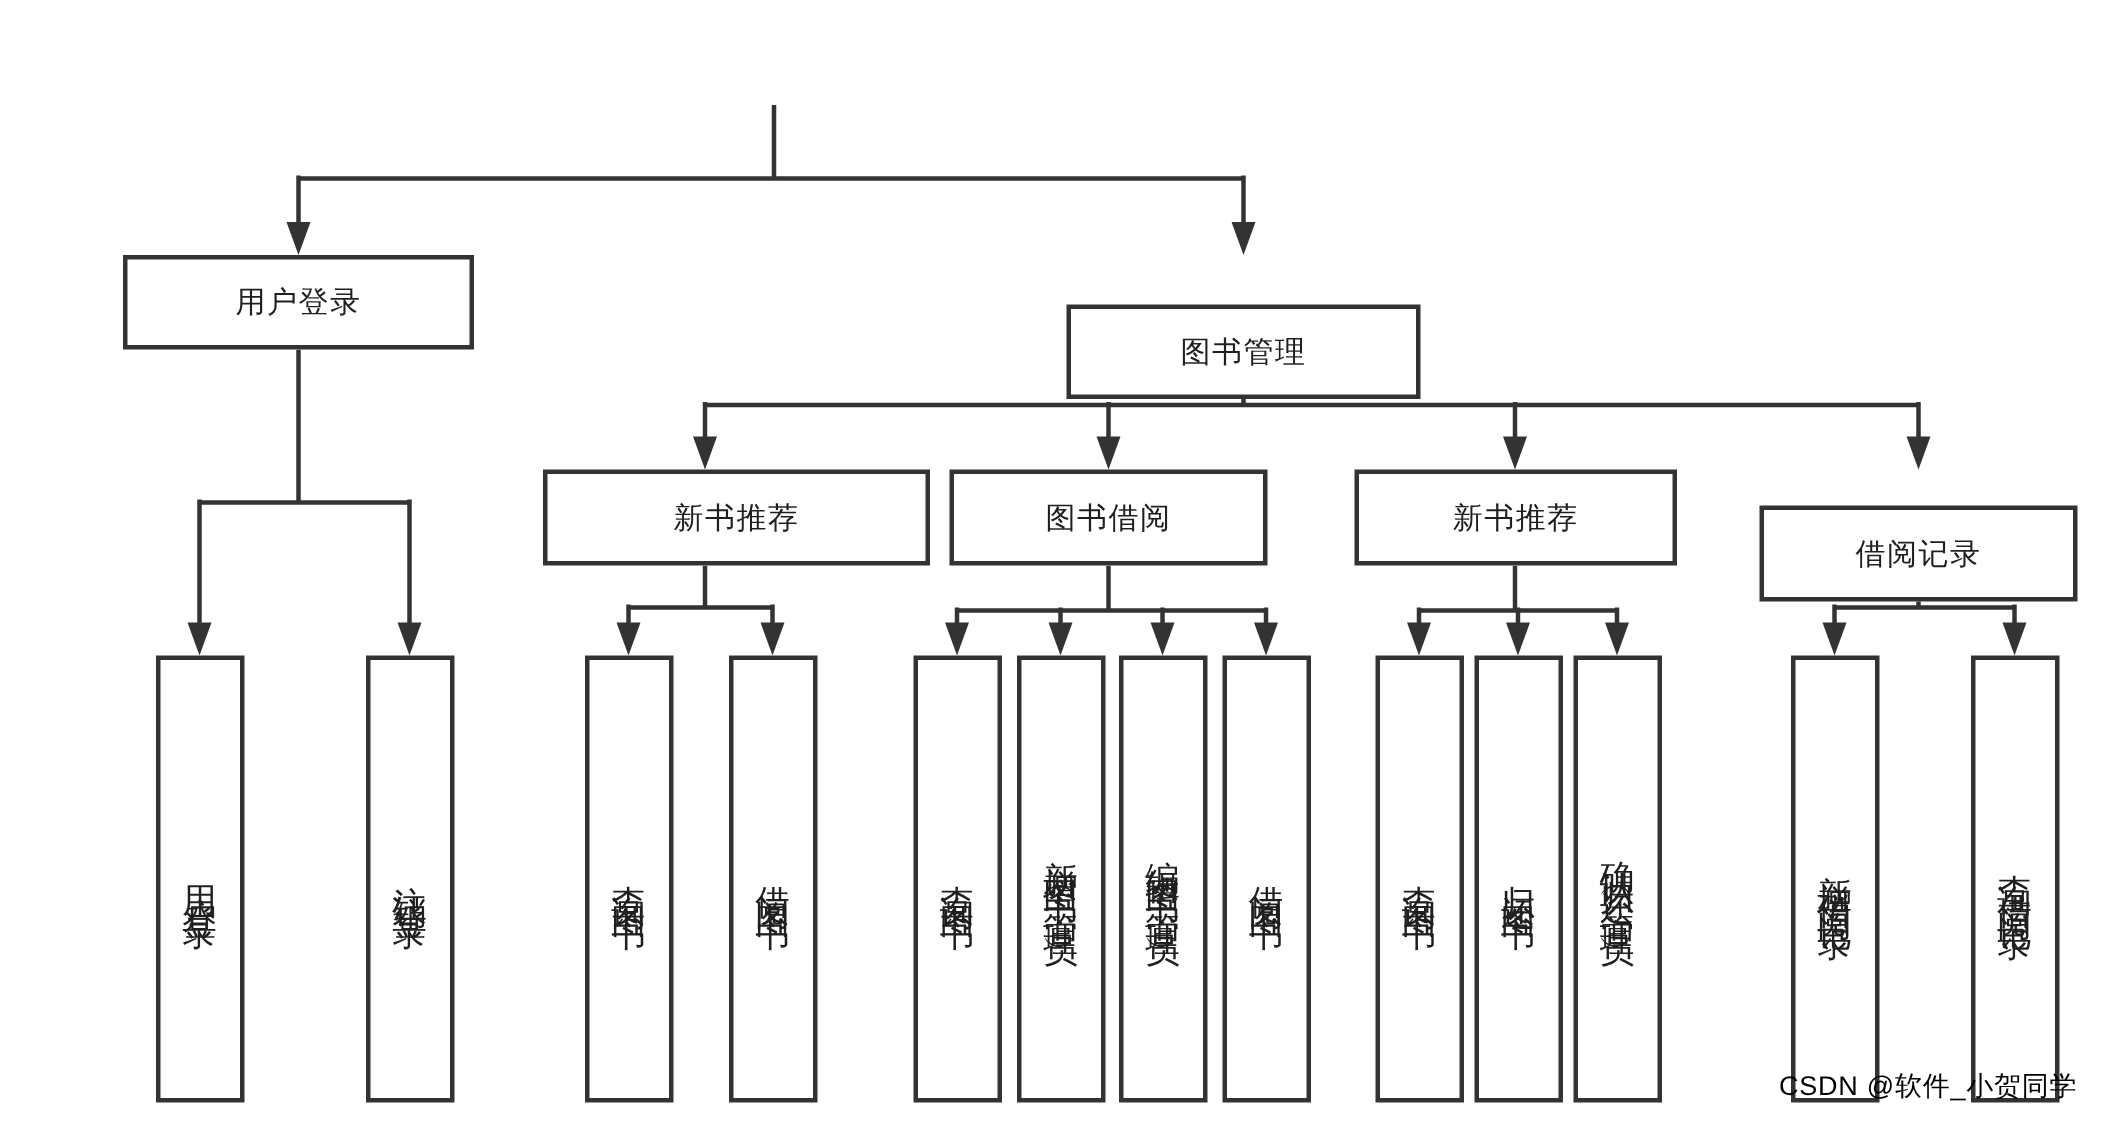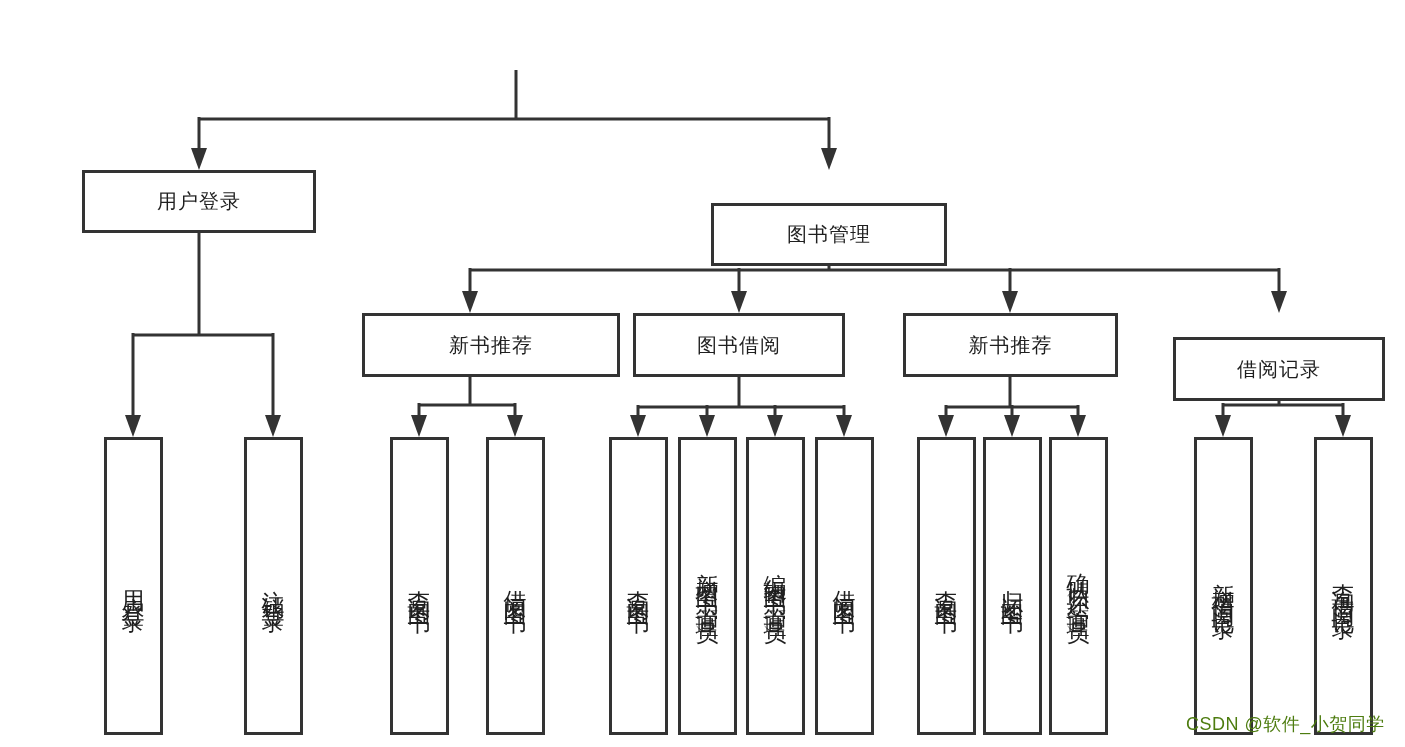--- a/index.html
+++ b/index.html
@@ -46,21 +46,21 @@
     font-size: 23px;
     line-height: 1.05;
     letter-spacing: 7px;
     white-space: nowrap;
   }
   .watermark {
     position: absolute;
     left: 1186px;
     top: 712px;
     font-size: 18px;
-    color: #4d7c0f;
+    color: #000000;
     letter-spacing: 0.5px;
     white-space: nowrap;
   }
   svg line {
     stroke: #333333;
     stroke-width: 3;
   }
   svg polygon {
     fill: #333333;
   }

